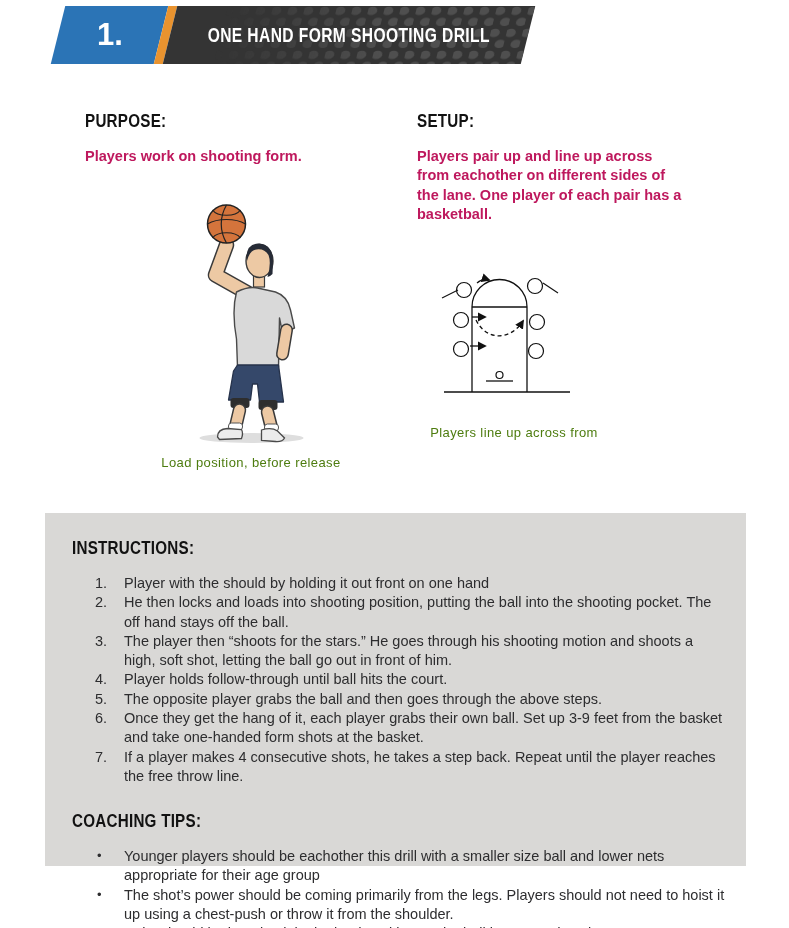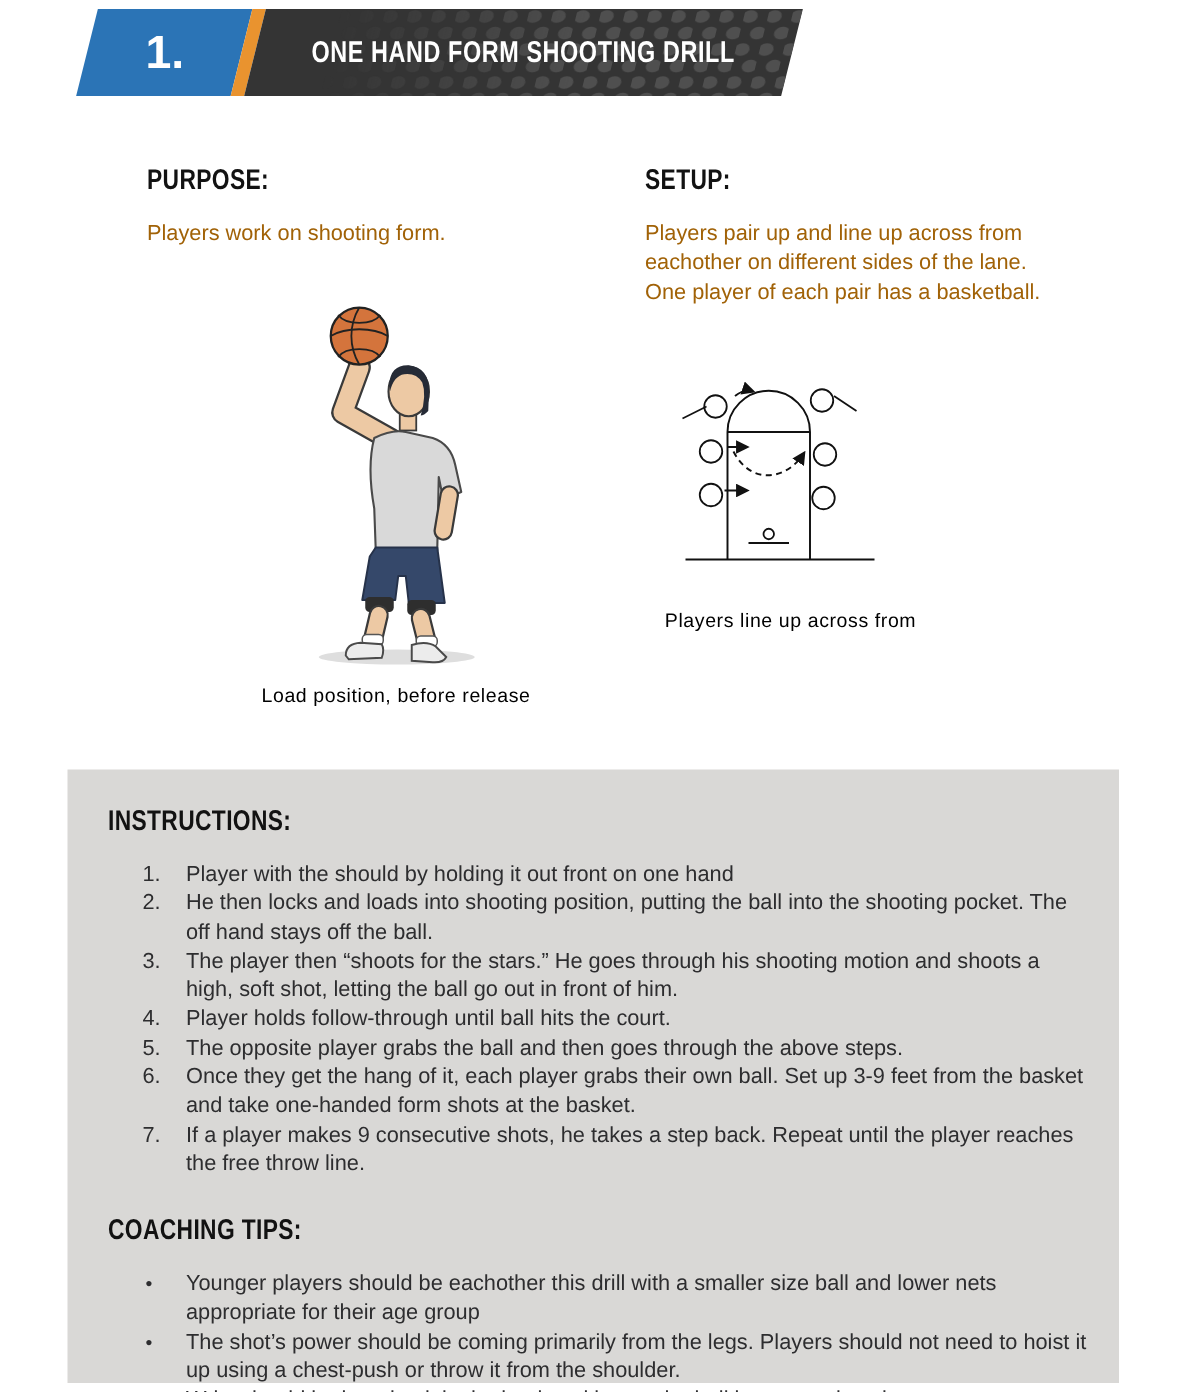--- a/index.html
+++ b/index.html
@@ -24,36 +24,36 @@
   .cond{display:inline-block;transform:scaleX(0.78);transform-origin:50% 50%;letter-spacing:.5px;}
   .banner .title-txt{color:#ffffff;font-size:20px;font-weight:700;white-space:nowrap;}
   
   .h2{
     font-size:19px;font-weight:700;color:#121212;letter-spacing:.3px;
     transform:scaleX(0.8);transform-origin:0 50%;display:inline-block;white-space:nowrap;
     margin:0;
   }
   
   .cols{position:absolute;top:110px;left:85px;display:flex;}
-  .col-left{width:332px;margin-left:13px;}
+  .col-left{width:332px;}
   .col-right{width:300px;}
-  .body-p{font-size:14.5px;line-height:1.33;margin:15px 0 0 0;color:#a16207;}
+  .body-p{font-size:14.5px;line-height:1.33;margin:15px 0 0 0;color:#be185d;font-weight:bold;}
   .col-right .body-p{width:268px;}
   figure{margin:0;}
   .fig-player{margin-top:33px;text-align:center;}
   .fig-diagram{margin-top:38px;width:230px;margin-left:-18px;text-align:center;}
   .fig-diagram svg{display:block;margin:0 auto;}
   .caption{
-    font-size:13px;color:#000000;letter-spacing:.4px;text-align:center;line-height:1.45;
+    font-size:13px;color:#4d7c0f;letter-spacing:.4px;text-align:center;line-height:1.45;
   }
   .fig-player .caption{margin-top:6px;}
   .fig-diagram .caption{margin-top:22px;}
   
   .panel{
-    position:absolute;top:513px;left:45px;width:701px;height:409px;box-sizing:border-box;
+    position:absolute;top:513px;left:45px;width:701px;height:353px;box-sizing:border-box;
     background:#d9d8d6;padding:24px 14px 24px 27px;
   }
   .steps,.tips{margin-top:15px;}
   .step,.tip{
     display:grid;grid-template-columns:25px 1fr;column-gap:4px;
     margin:0 6px 0 23px;font-size:14.5px;line-height:1.33;color:#2d2d2f;
   }
   .step .num{text-align:left;}
   .tip .bullet{font-size:13px;padding-left:2px;}
   .tips-heading{margin-top:24px;}
@@ -218,21 +218,21 @@
           <span class="txt">The opposite player grabs the ball and then goes through the above steps.</span>
         </div>
 
         <div class="step">
           <span class="num">6.</span>
           <span class="txt">Once they get the hang of it, each player grabs their own ball. Set up 3-9 feet from the basket and take one-handed form shots at the basket.</span>
         </div>
 
         <div class="step">
           <span class="num">7.</span>
-          <span class="txt">If a player makes 9 consecutive shots, he takes a step back. Repeat until the player reaches the free throw line.</span>
+          <span class="txt">If a player makes 4 consecutive shots, he takes a step back. Repeat until the player reaches the free throw line.</span>
         </div>
       </div>
 
     <h2 class="h2 tips-heading" style="display:block;">COACHING TIPS:</h2>
 
     <div class="tips">
 
         <div class="tip">
           <span class="bullet">•</span>
           <span class="txt">Younger players should be eachother this drill with a smaller size ball and lower nets appropriate for their age group</span>

